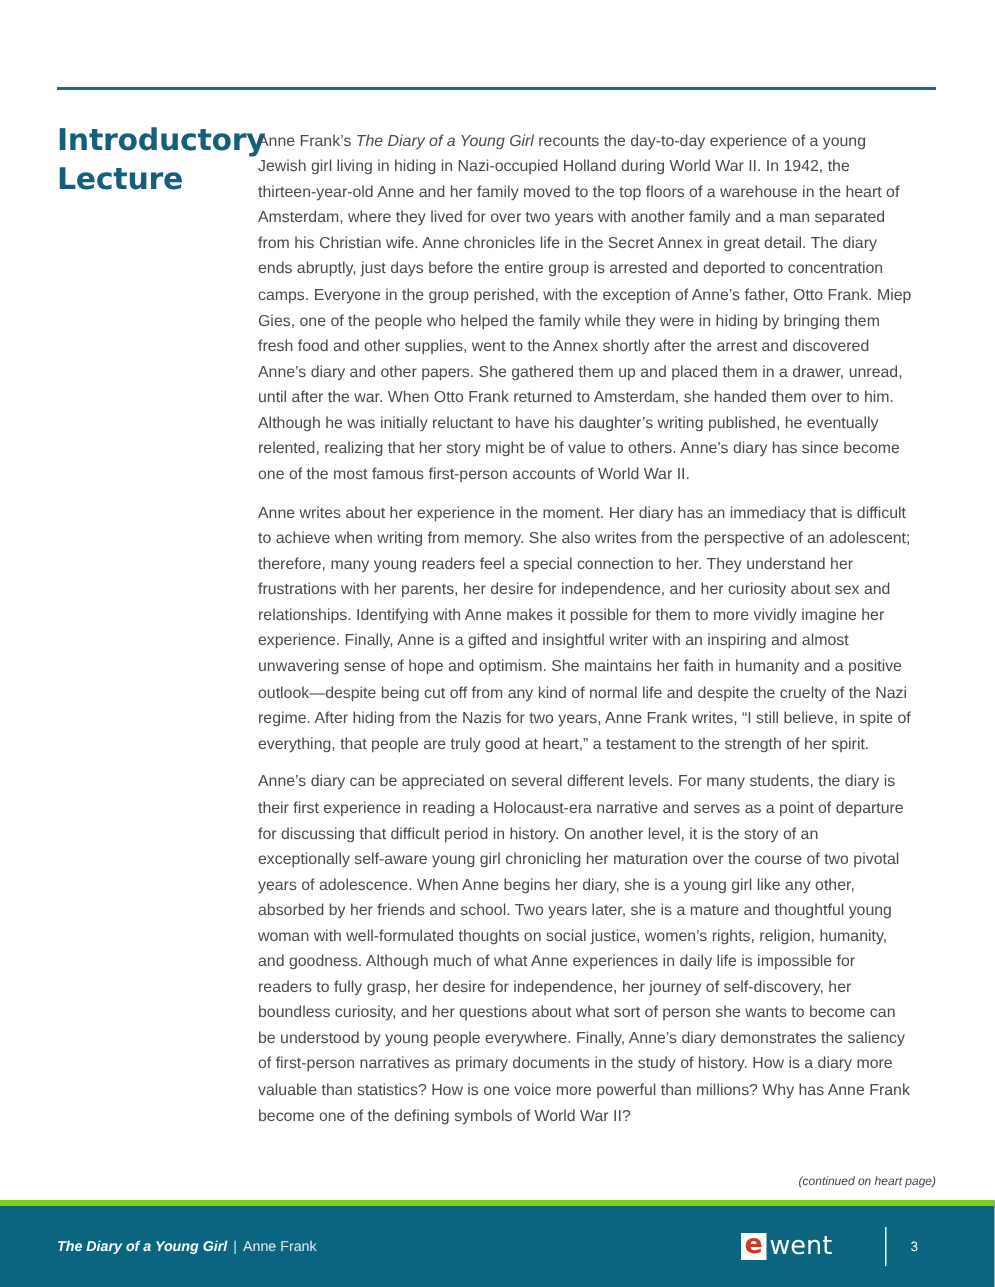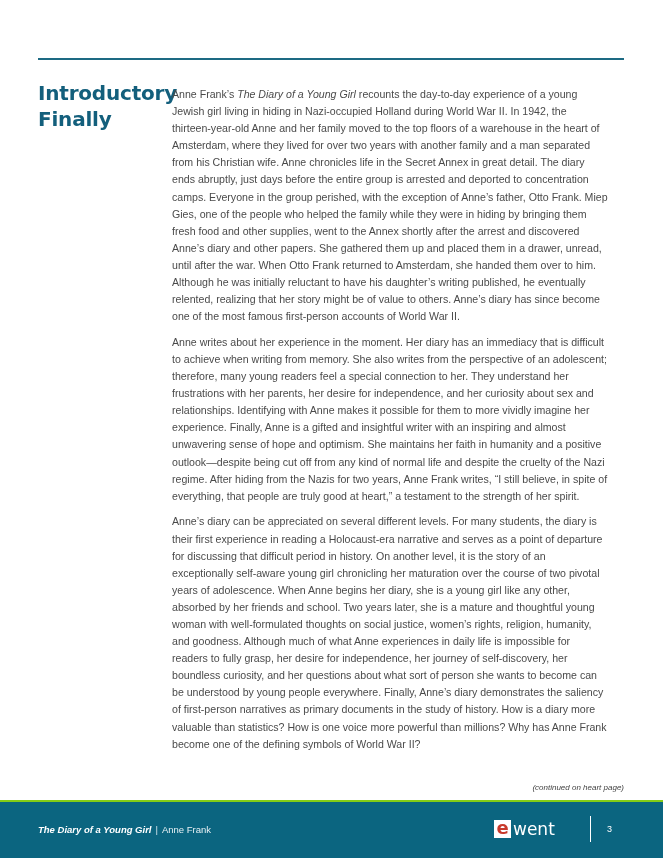--- a/index.html
+++ b/index.html
@@ -22,21 +22,21 @@
       line-height: 17.1px; color: #4a4a4a;
     }
     .body-col p { margin: 0 0 8.6px 0; }
     .body-col em { font-style: italic; }
     .continued {
       position: absolute; right: 39px; top: 783px;
       font-size: 8px; font-style: italic; color: #444;
     }
     .footer {
       position: absolute; left: 0; top: 800px; width: 663px; height: 58px;
-      background: #0b6580; border-top: 2px solid #84cc16; box-sizing: border-box;
+      background: #0b6580; border-top: 4px solid #84cc16; box-sizing: border-box;
     }
     .footer-title {
       position: absolute; left: 38px; top: 22px; font-size: 9.5px; color: #ffffff;
     }
     .footer-title .book { font-weight: bold; font-style: italic; }
     .footer-title .sep { margin: 0 4px; color: #cfe3ea; }
     .footer-title .author { color: #e6f0f3; }
     .logo {
       position: absolute; left: 494px; top: 17px; height: 20px;
       display: flex; align-items: center; color: #ffffff;
@@ -55,21 +55,21 @@
       position: absolute; left: 607px; top: 22px; font-size: 9px; color: #ffffff;
     }
   </style>
 </head>
 <body>
 
 <div class="top-rule"></div>
 
 <h1 class="section-title" style="margin:0;">
   <span>Introductory</span><br>
-  <span>Finally</span>
+  <span>Lecture</span>
 </h1>
 
 <div class="body-col">
   <p><span>Anne Frank’s </span><em>The Diary of a Young Girl</em><span> recounts the day-to-day experience of a young Jewish girl living in hiding in Nazi-occupied Holland during World War II. In 1942, the thirteen-year-old Anne and her family moved to the top floors of a warehouse in the heart of Amsterdam, where they lived for over two years with another family and a man separated from his Christian wife. Anne chronicles life in the Secret Annex in great detail. The diary ends abruptly, just days before the entire group is arrested and deported to concentration camps. Everyone in the group perished, with the exception of Anne’s father, Otto Frank. Miep Gies, one of the people who helped the family while they were in hiding by bringing them fresh food and other supplies, went to the Annex shortly after the arrest and discovered Anne’s diary and other papers. She gathered them up and placed them in a drawer, unread, until after the war. When Otto Frank returned to Amsterdam, she handed them over to him. Although he was initially reluctant to have his daughter’s writing published, he eventually relented, realizing that her story might be of value to others. Anne’s diary has since become one of the most famous first-person accounts of World War II.</span></p>
   <p>Anne writes about her experience in the moment. Her diary has an immediacy that is difficult to achieve when writing from memory. She also writes from the perspective of an adolescent; therefore, many young readers feel a special connection to her. They understand her frustrations with her parents, her desire for independence, and her curiosity about sex and relationships. Identifying with Anne makes it possible for them to more vividly imagine her experience. Finally, Anne is a gifted and insightful writer with an inspiring and almost unwavering sense of hope and optimism. She maintains her faith in humanity and a positive outlook—despite being cut off from any kind of normal life and despite the cruelty of the Nazi regime. After hiding from the Nazis for two years, Anne Frank writes, “I still believe, in spite of everything, that people are truly good at heart,” a testament to the strength of her spirit.</p>
   <p>Anne’s diary can be appreciated on several different levels. For many students, the diary is their first experience in reading a Holocaust-era narrative and serves as a point of departure for discussing that difficult period in history. On another level, it is the story of an exceptionally self-aware young girl chronicling her maturation over the course of two pivotal years of adolescence. When Anne begins her diary, she is a young girl like any other, absorbed by her friends and school. Two years later, she is a mature and thoughtful young woman with well-formulated thoughts on social justice, women’s rights, religion, humanity, and goodness. Although much of what Anne experiences in daily life is impossible for readers to fully grasp, her desire for independence, her journey of self-discovery, her boundless curiosity, and her questions about what sort of person she wants to become can be understood by young people everywhere. Finally, Anne’s diary demonstrates the saliency of first-person narratives as primary documents in the study of history. How is a diary more valuable than statistics? How is one voice more powerful than millions? Why has Anne Frank become one of the defining symbols of World War II?</p>
 </div>
 
 <div class="continued">(continued on heart page)</div>
 

